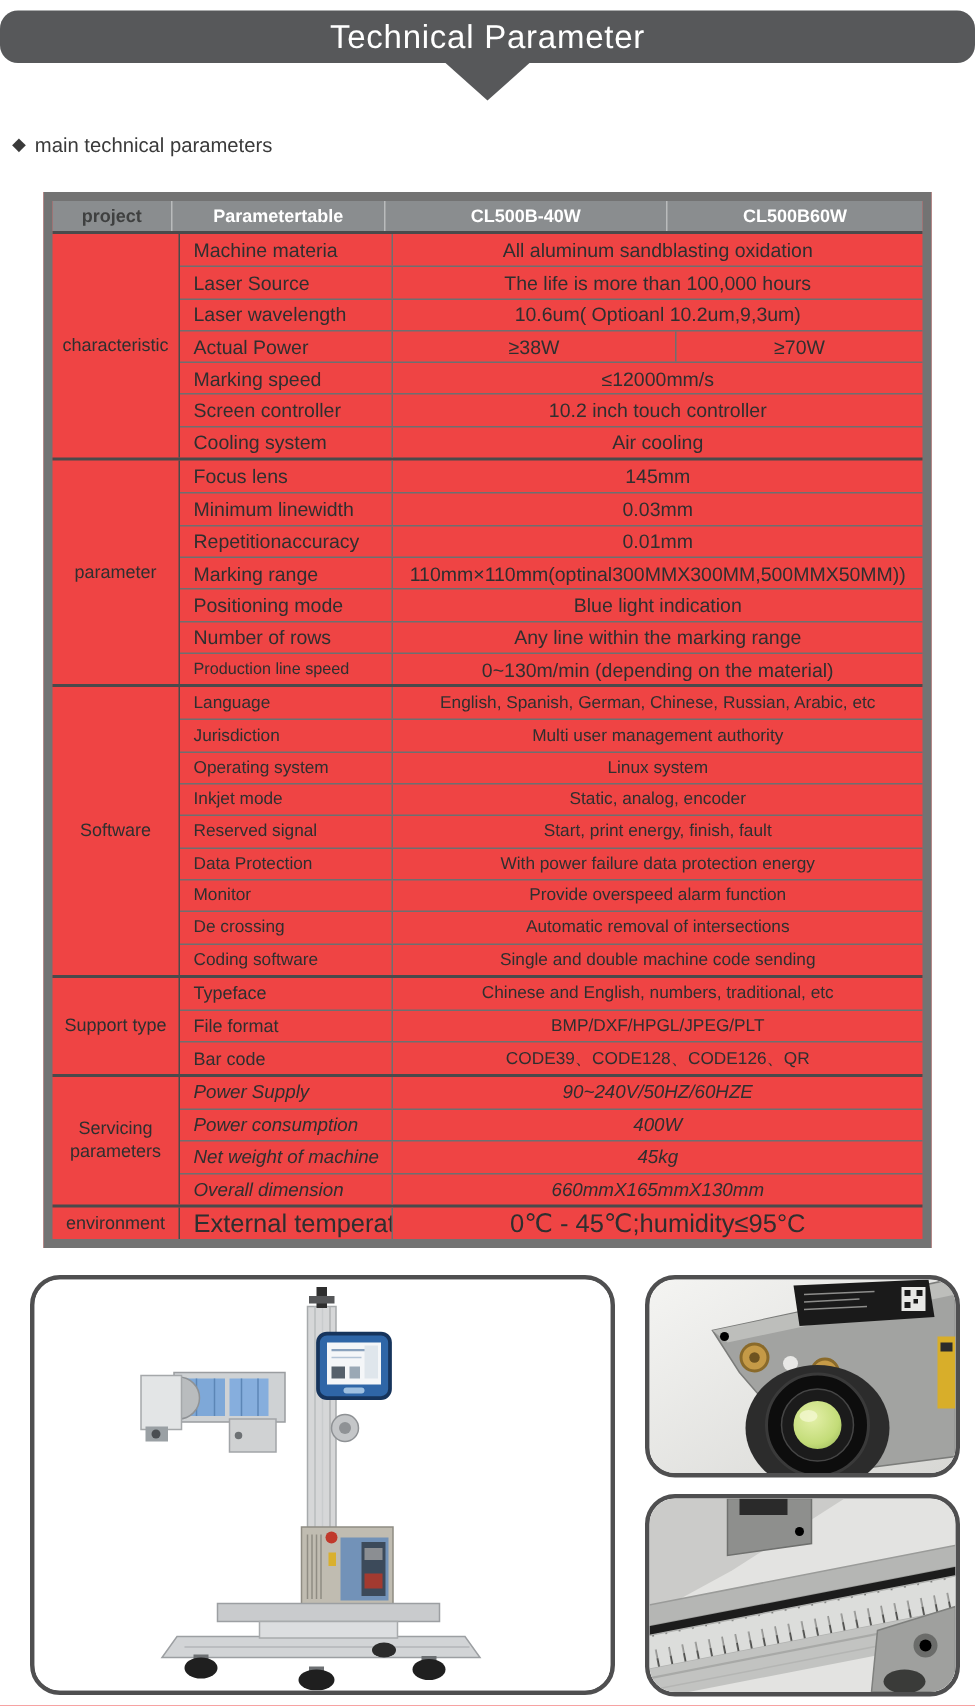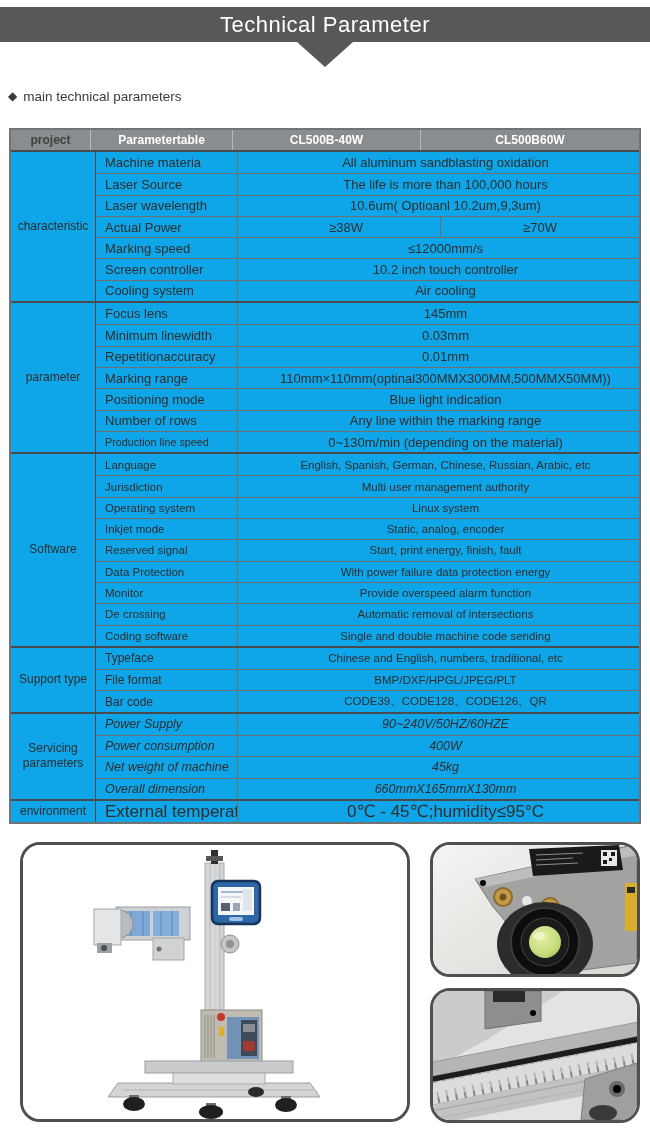--- a/index.html
+++ b/index.html
@@ -1,40 +1,40 @@
 <!DOCTYPE html>
 <html><head>
 <meta charset="utf-8">
 <style>
   html,body{margin:0;padding:0;}
   body{
     width:650px;height:1137px;background:#ffffff;overflow:hidden;
     font-family:"Liberation Sans","DejaVu Sans",sans-serif;color:#2f2f2f;
   }
   
-  .banner{margin-top:7px;height:35px;background:#57585a;display:flex;align-items:center;justify-content:center;}
+  .banner{margin-top:7px;height:35px;background:#57585a;display:flex;align-items:center;justify-content:center;border-radius:12px;}
   .banner-title{color:#fff;font-size:22px;letter-spacing:.5px;}
   .banner-tri{width:0;height:0;margin:0 auto;border-left:28px solid transparent;border-right:28px solid transparent;border-top:25px solid #57585a;}
   
   .section-label{margin:21px 0 0 8px;font-size:13.5px;color:#3a3a3a;display:flex;align-items:center;gap:6px;height:16px;}
   .diamond{font-size:12px;color:#3a3a3a;}
   
-  .tech-table{margin:24px 9px 0;border:2px solid #737373;background:#0ea5e9;}
+  .tech-table{margin:24px 29px 0;border:6px solid #737373;background:#ef4444;}
   .thead{display:flex;height:20px;background:#8a8d8f;border-bottom:2px solid #4a4a4b;}
   .th{display:flex;align-items:center;justify-content:center;font-size:12px;font-weight:bold;color:#fff;box-sizing:border-box;border-right:1px solid #b9bbbc;}
   .th:last-child{border-right:none;}
   .th-project{flex:0 0 80px;color:#3f4040;}
   .th-param{flex:0 0 142px;}
   .th-m1{flex:0 0 188px;}
   .th-m2{flex:1;}
   .tsection{display:flex;}
   .tsection + .tsection{border-top:2px solid #4a4a4b;}
   .gcell{flex:0 0 80px;border-right:1px solid #4a4a4b;display:flex;align-items:center;justify-content:center;text-align:center;font-size:12px;padding:0 2px;line-height:1.25;}
   .rowscol{flex:1;display:flex;flex-direction:column;}
-  .trow{display:flex;height:21.3px;box-sizing:border-box;align-items:stretch;gap:14px;}
+  .trow{display:flex;height:21.3px;box-sizing:border-box;align-items:stretch;}
   .trow + .trow{border-top:1px solid #6e6f70;}
   .tlabel{flex:0 0 142px;box-sizing:border-box;padding-left:9px;display:flex;align-items:center;border-right:1px solid #6e6f70;font-size:13px;white-space:nowrap;overflow:hidden;}
   .tlabel.tiny{font-size:10.8px;}
   .tvals{flex:1;display:flex;}
   .tval{flex:1;display:flex;align-items:center;justify-content:center;font-size:13px;white-space:nowrap;overflow:hidden;}
   .tval.v1{flex:0 0 188px;border-right:1px solid #6e6f70;}
   .g2 .tlabel,.g2 .tval{font-size:11.5px;}
   .g3 .tlabel{font-size:12px;} .g3 .tval{font-size:11.5px;}
   .g4 .tlabel,.g4 .tval{font-size:12.5px;font-style:italic;}
   .g5 .tlabel,.g5 .tval{font-size:17px;}

